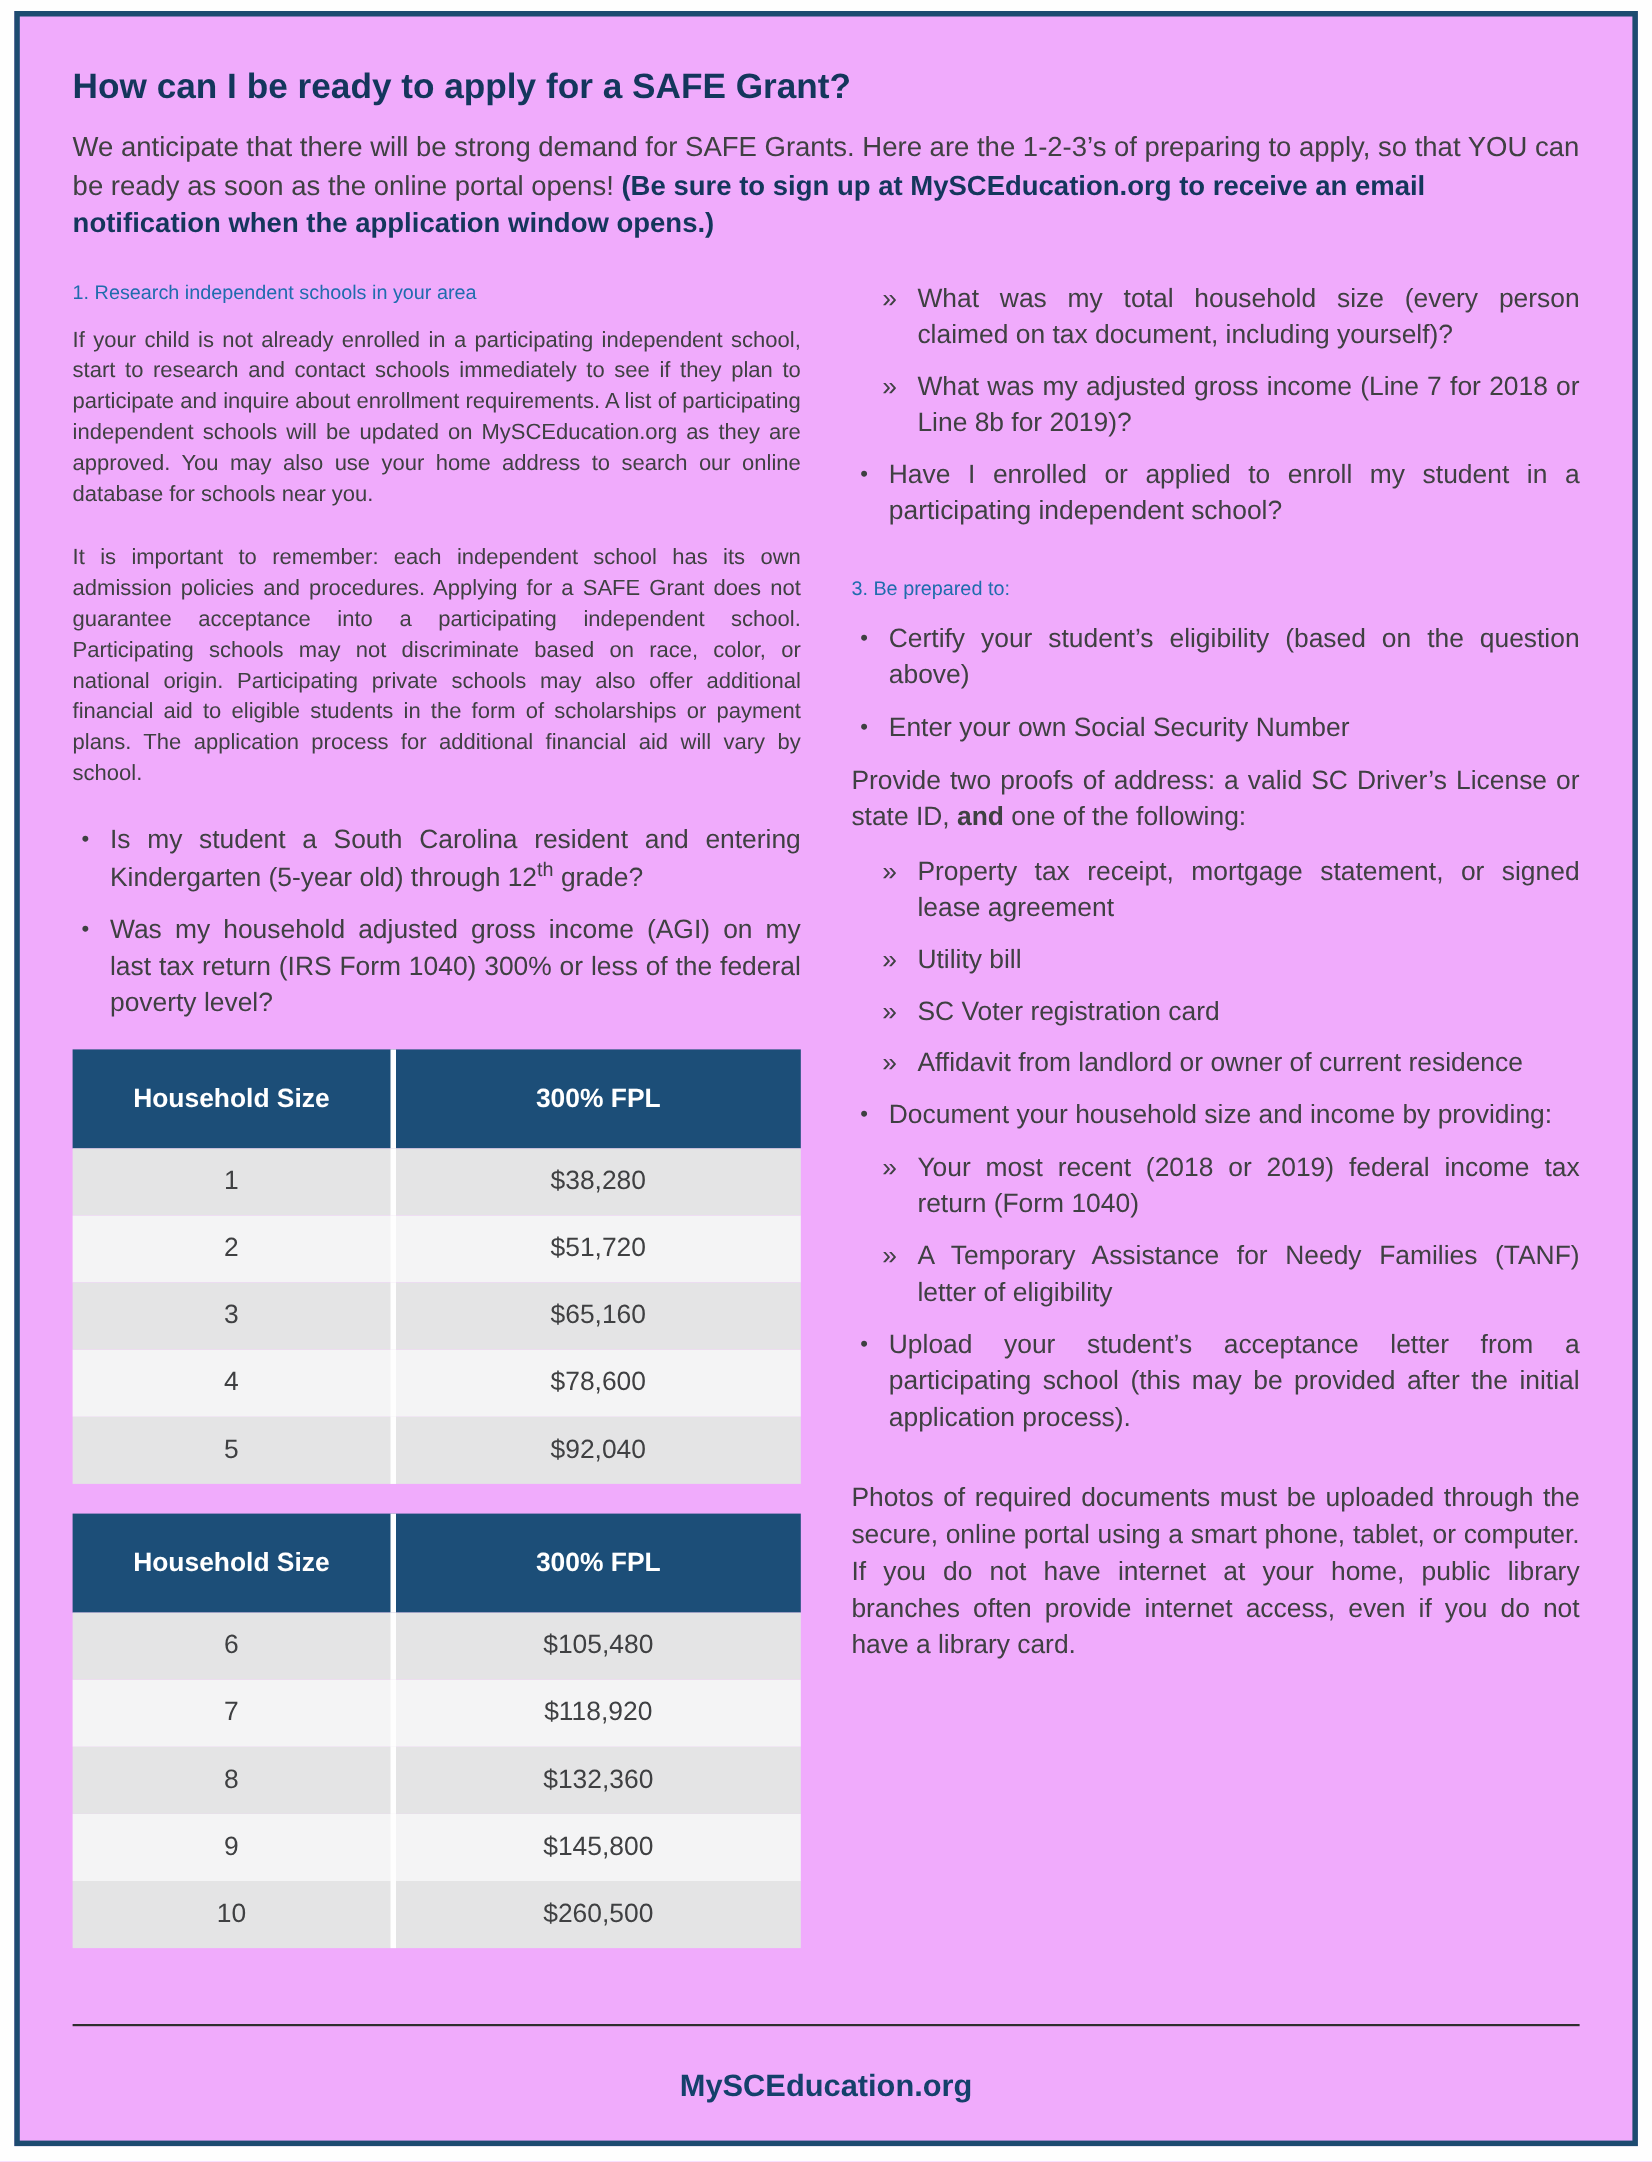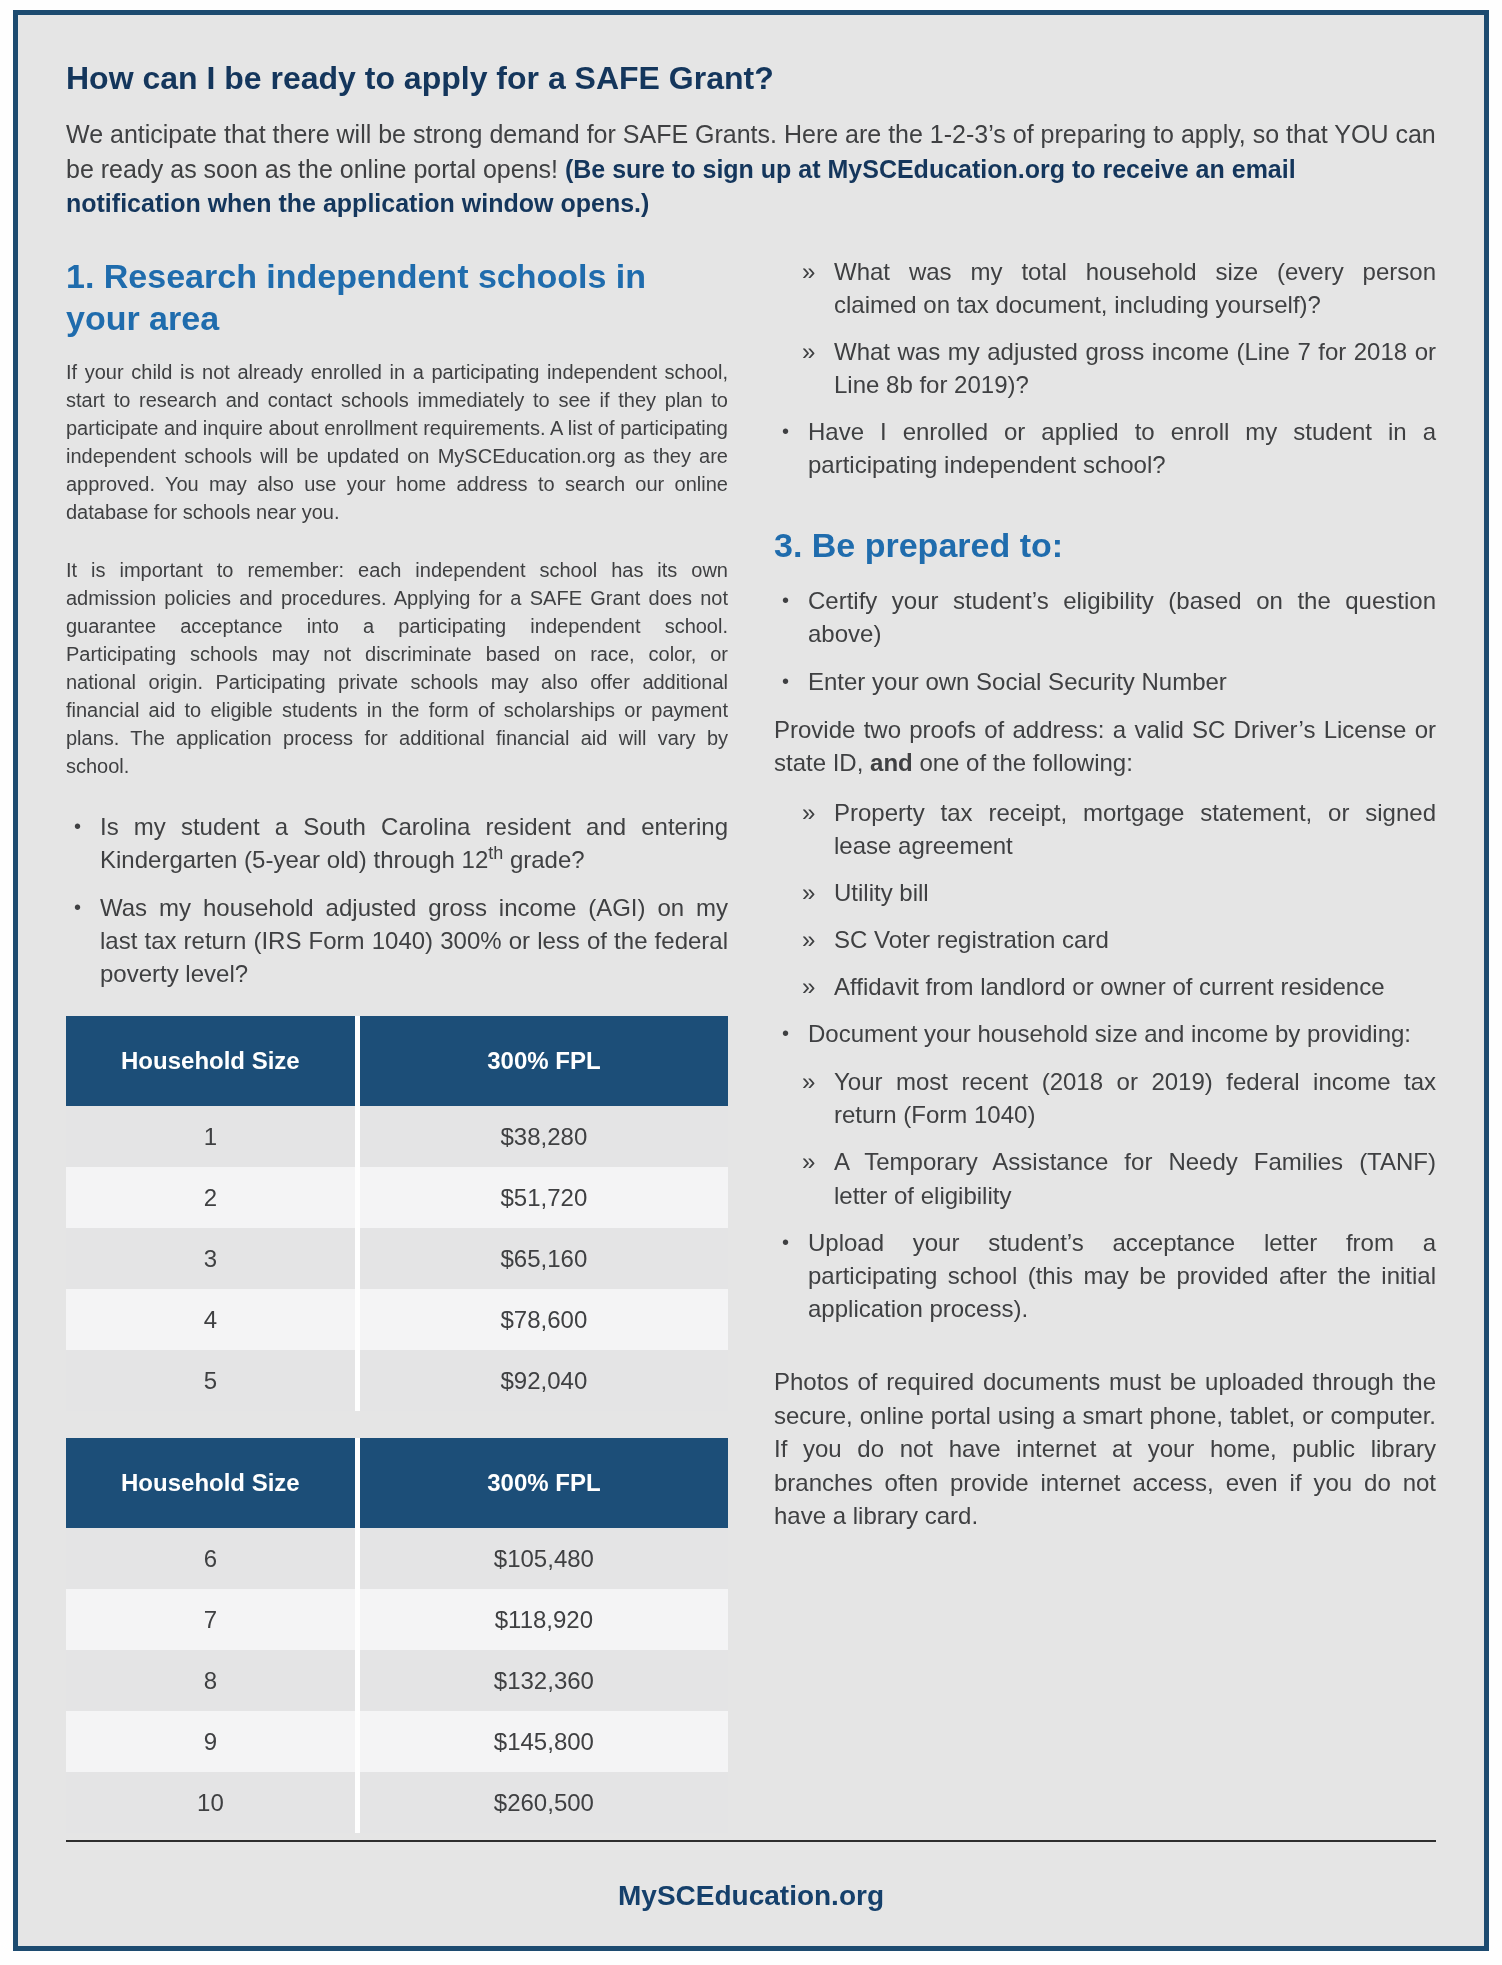--- a/index.html
+++ b/index.html
@@ -16,44 +16,44 @@
     height: 1965px;
     background: #fefefe;
     padding: 10px 13px 14px 13px;
   }
   .frame {
     width: 100%;
     height: 100%;
     border: 5px solid #1d4b70;
     padding: 40px 48px;
     position: relative;
-    background: #e5e5e5;
+    background: #f0abfc;
   }
   h1 {
     font-size: 32px;
     line-height: 1.2;
     color: #14365c;
     margin: 4px 0 20px 0;
     font-weight: bold;
   }
   .intro {
     font-size: 25px;
     line-height: 1.38;
     color: #3f4042;
     margin: 0 0 34px 0;
     text-align: left;
   }
   .intro strong { color: #14365c; font-weight: bold; }
   .cols { display: flex; gap: 46px; }
   .col { flex: 1 1 0; min-width: 0; }
   h2 {
-    font-size: 34px;
+    font-size: 18px;
     color: #1f6cad;
     margin: 0 0 18px 0;
-    font-weight: bold;
+    font-weight: normal;
     line-height: 1.25;
   }
   h2.mt { margin-top: 42px; }
   p.body {
     font-size: 20px;
     line-height: 1.4;
     text-align: justify;
     margin: 0 0 30px 0;
   }
   .bullet {

